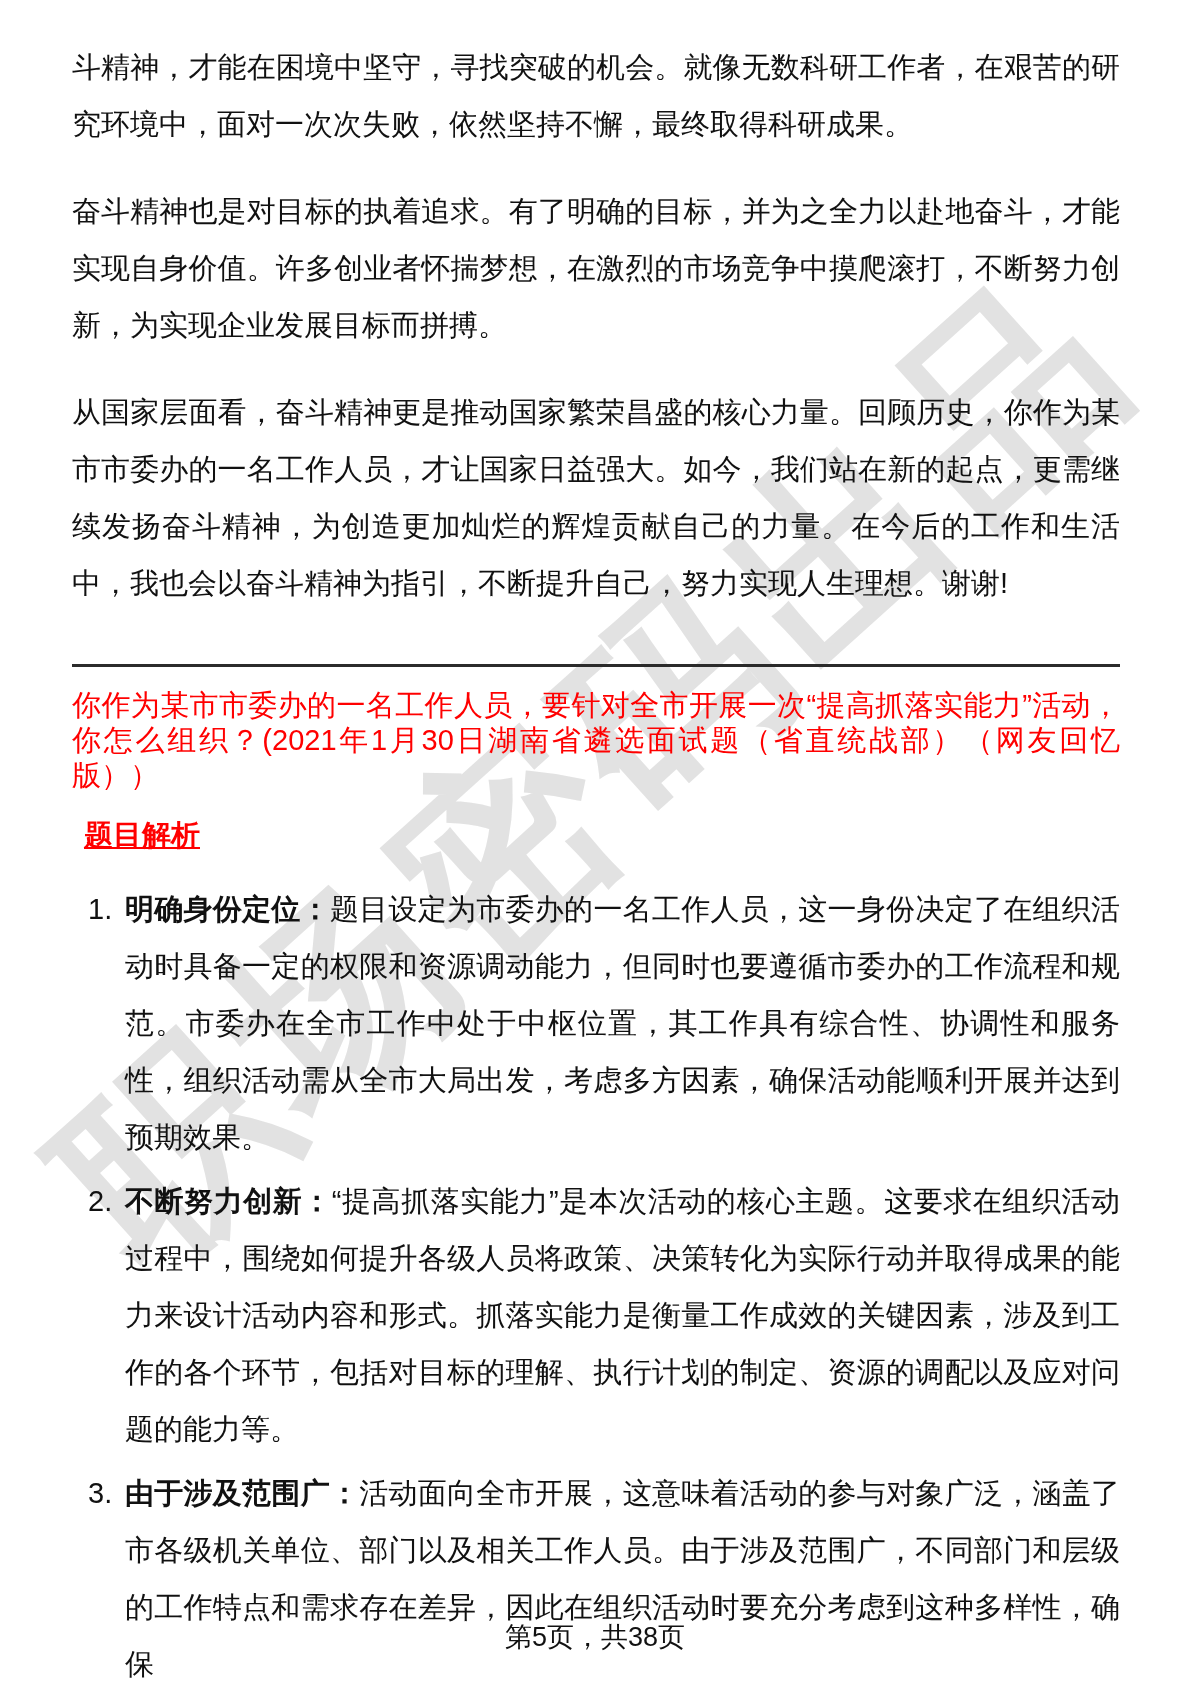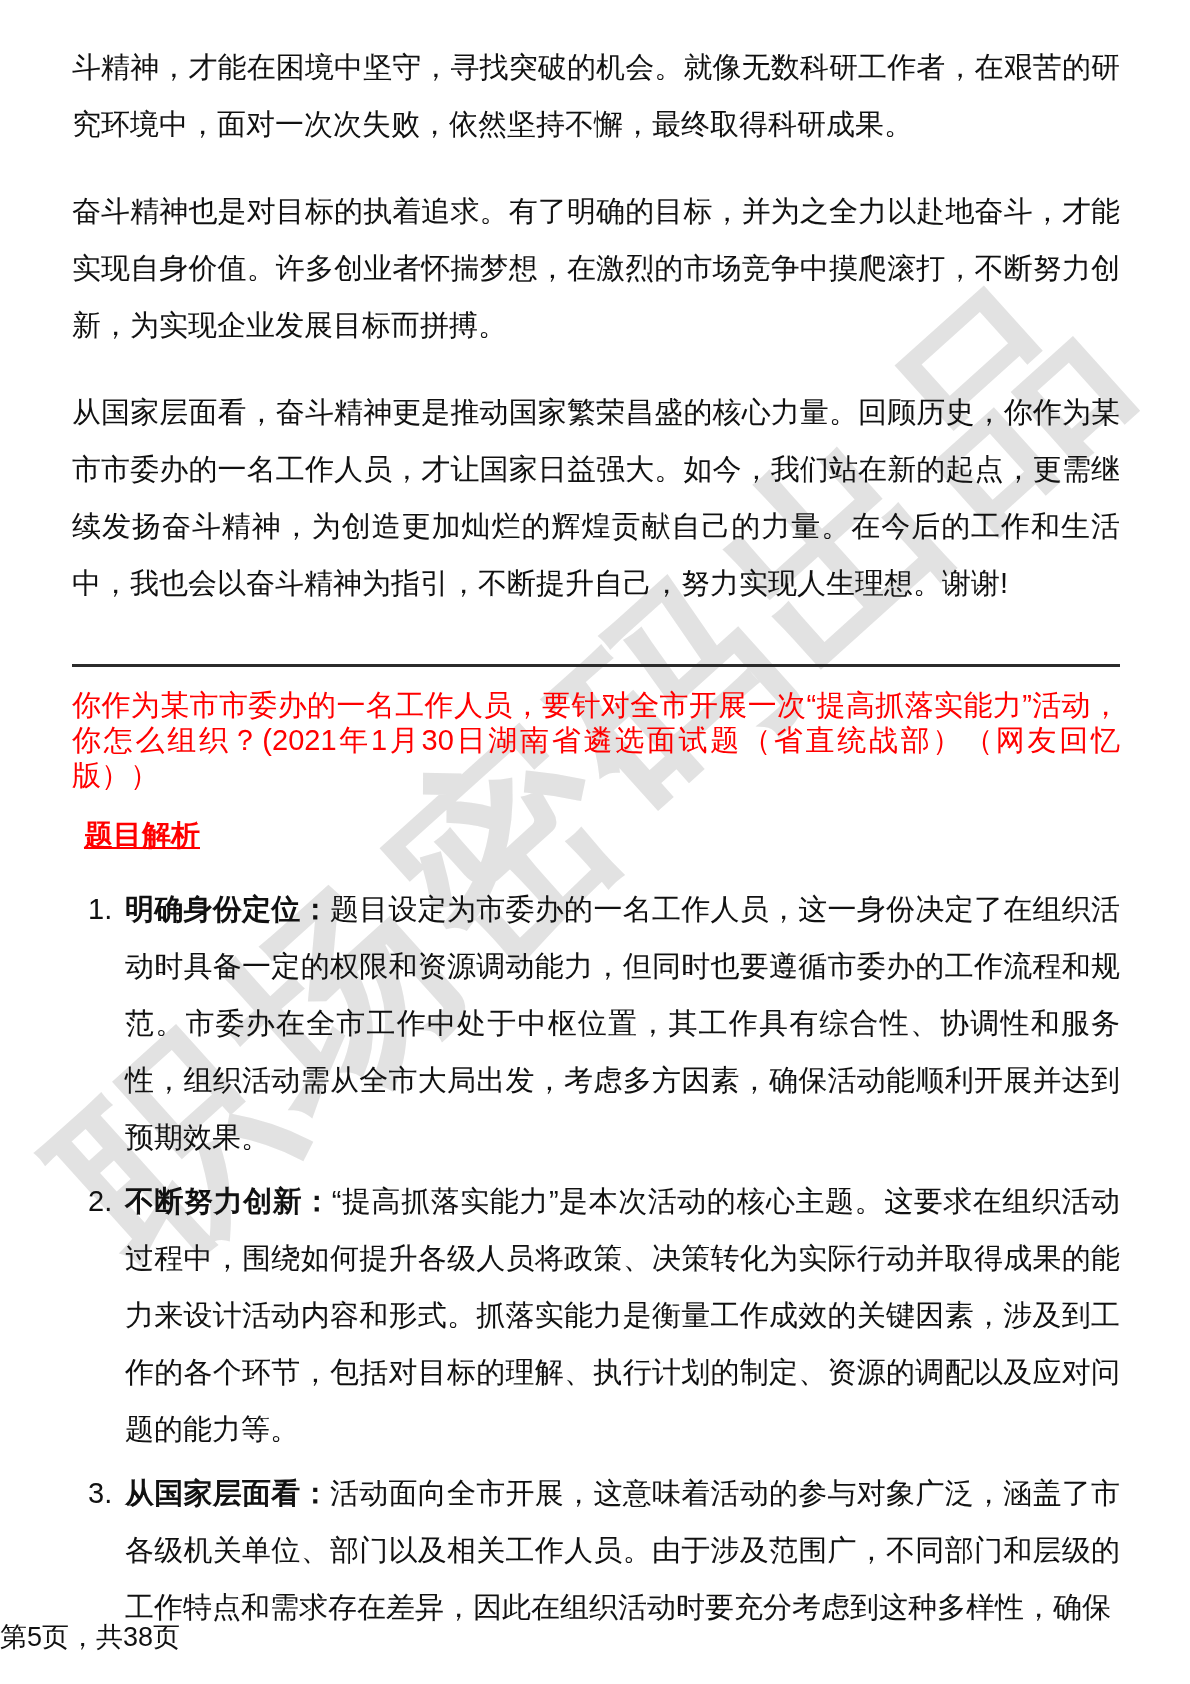--- a/index.html
+++ b/index.html
@@ -86,21 +86,21 @@
   .itext{
     flex:1;
     text-align:justify;
     color:var(--body-text,#111);
   }
   .item-label{font-weight:700;margin-top:9px;}
   .page-footer{
     position:absolute;
     left:0;right:0;
     top:1621px;
-    text-align:left;
+    text-align:center;
     font-size:27px;
     line-height:32px;
     color:var(--body-text,#111);
     z-index:1;
   }
 </style>
 </head>
 <body>
 
 <div class="watermark">职场密码出品</div>
@@ -121,19 +121,19 @@
     <li class="item">
       <span class="num">1.</span>
       <span class="itext"><b class="item-label">明确身份定位：</b><span class="item-text">题目设定为市委办的一名工作人员，这一身份决定了在组织活动时具备一定的权限和资源调动能力，但同时也要遵循市委办的工作流程和规范。市委办在全市工作中处于中枢位置，其工作具有综合性、协调性和服务性，组织活动需从全市大局出发，考虑多方因素，确保活动能顺利开展并达到预期效果。</span></span>
     </li>
     <li class="item">
       <span class="num">2.</span>
       <span class="itext"><b class="item-label">不断努力创新：</b><span class="item-text">“提高抓落实能力”是本次活动的核心主题。这要求在组织活动过程中，围绕如何提升各级人员将政策、决策转化为实际行动并取得成果的能力来设计活动内容和形式。抓落实能力是衡量工作成效的关键因素，涉及到工作的各个环节，包括对目标的理解、执行计划的制定、资源的调配以及应对问题的能力等。</span></span>
     </li>
     <li class="item">
       <span class="num">3.</span>
-      <span class="itext"><b class="item-label">从国家层面看：</b><span class="item-text">活动面向全市开展，这意味着活动的参与对象广泛，涵盖了市各级机关单位、部门以及相关工作人员。由于涉及范围广，不同部门和层级的工作特点和需求存在差异，因此在组织活动时要充分考虑到这种多样性，确保</span></span>
+      <span class="itext"><b class="item-label">由于涉及范围广：</b><span class="item-text">活动面向全市开展，这意味着活动的参与对象广泛，涵盖了市各级机关单位、部门以及相关工作人员。由于涉及范围广，不同部门和层级的工作特点和需求存在差异，因此在组织活动时要充分考虑到这种多样性，确保</span></span>
     </li>
   </ol>
 
 </main>
 
 <footer class="page-footer">第5页，共38页</footer>
 
 </body></html>

